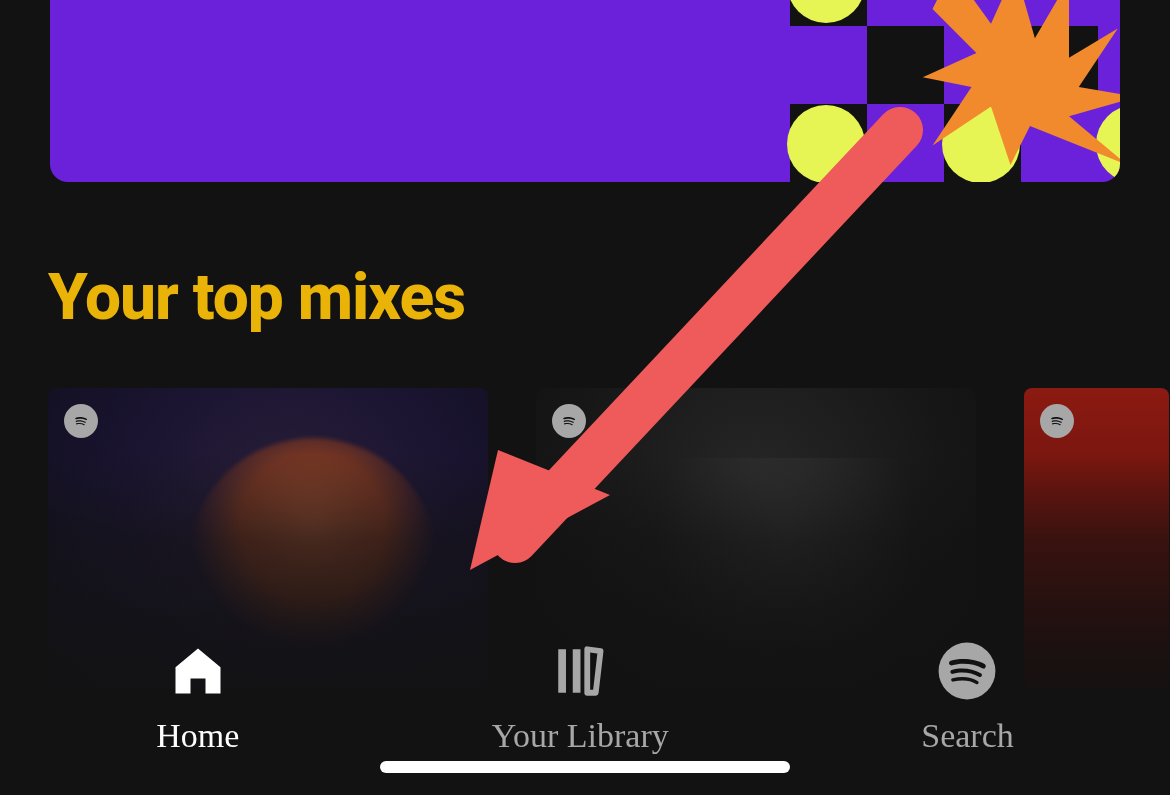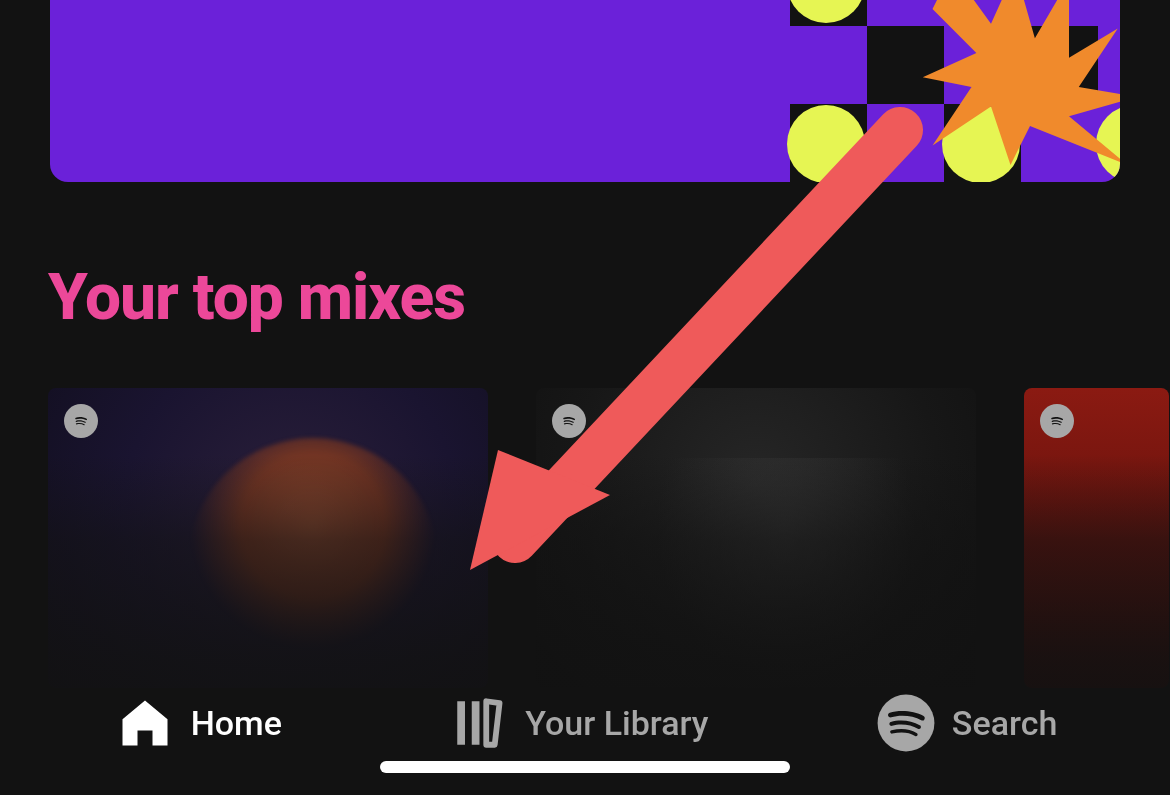--- a/index.html
+++ b/index.html
@@ -18,21 +18,21 @@
   .banner .burst {
     position:absolute; right:-20px; top:-30px; width:220px; height:195px;
   }
 
   .section-title {
     position: absolute;
     left: 48px; top: 260px;
     font-size: 64px;
     font-weight: 800;
     letter-spacing: -1px;
-    color: #ec4899;
+    color: #eab308;
   }
 
   .mixes {
     position: absolute;
     left: 48px; top: 388px;
     width: 1122px; height: 300px;
     display: flex; gap: 48px;
   }
   .mix {
     width: 440px; height: 300px;
@@ -71,23 +71,24 @@
     background: linear-gradient(180deg, rgba(18,18,18,0) 0%, rgba(18,18,18,.55) 25%, rgba(18,18,18,.85) 60%, #121212 100%);
     pointer-events:none;
   }
 
   .nav {
     position:absolute; left:0; right:0; bottom:40px;
     display:flex; justify-content:space-around; align-items:flex-end;
     padding: 0 30px;
   }
   .nav-item {
-    display:flex; flex-direction:row; align-items:center; gap:14px;
+    display:flex; flex-direction:column; align-items:center; gap:14px;
     color:#a7a7a7;
     cursor:pointer;
+    font-family:Liberation Serif, serif;
   }
   .nav-item.active { color:#ffffff; }
   .nav-item .icon { width:64px; height:64px; display:flex; align-items:center; justify-content:center; }
   .nav-item .label { font-size:34px; font-weight:500; }
 
   .home-indicator{
     position:absolute; bottom:22px; left:50%; transform:translateX(-50%);
     width:410px; height:12px; border-radius:6px; background:#fff;
   }
 

